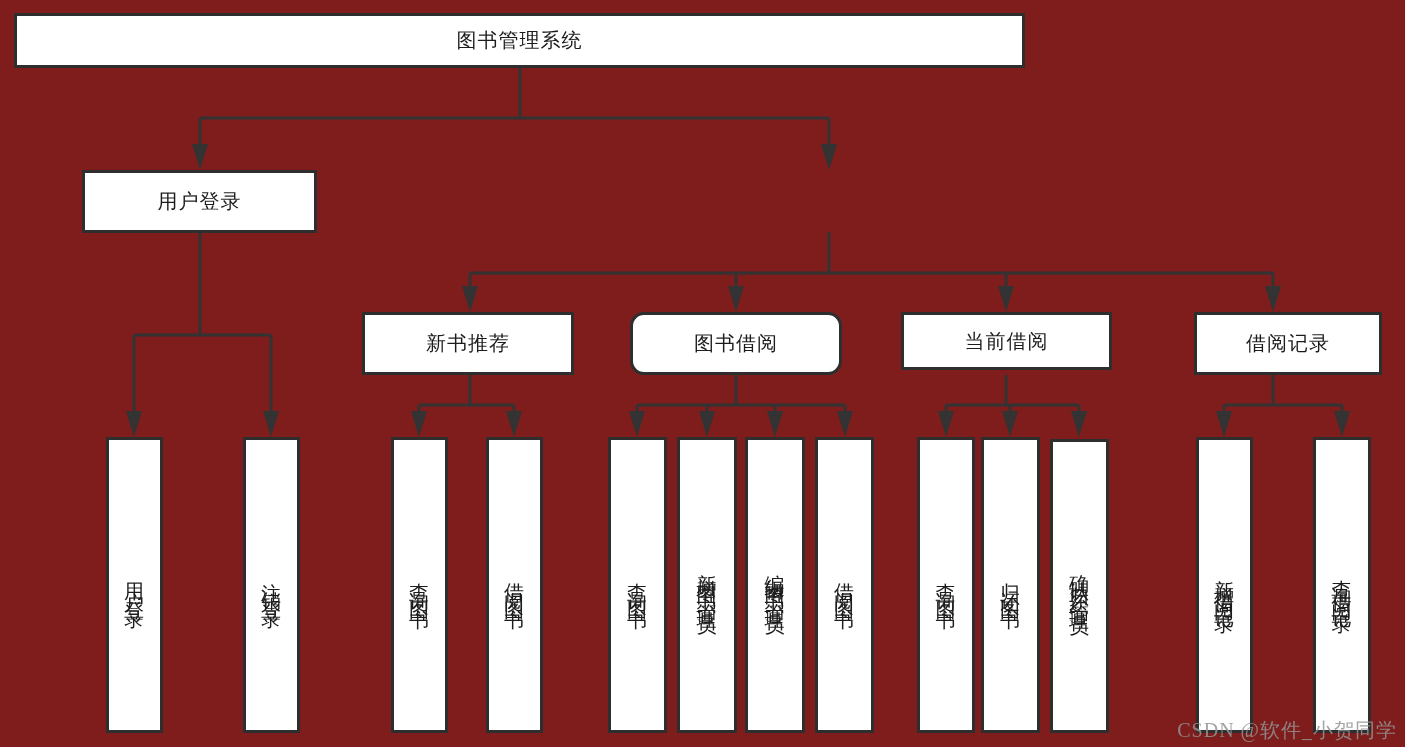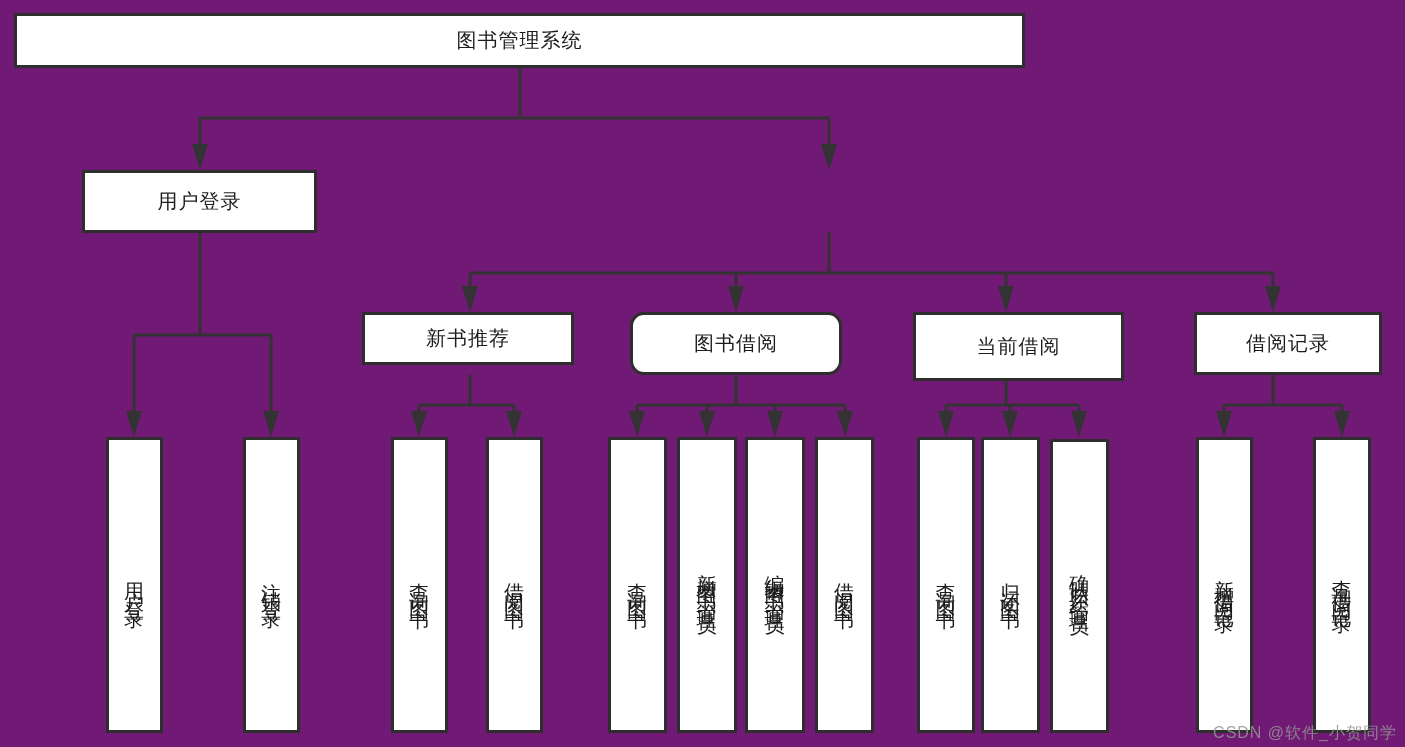--- a/index.html
+++ b/index.html
@@ -1,20 +1,20 @@
 <!DOCTYPE html>
 <html><head>
 <meta charset="utf-8">
 <style>
   html,body{margin:0;padding:0;background:#ffffff;}
   #stage{
     position:relative;
     width:1405px;height:747px;
-    background:#701a75;
-    font-family:Liberation Sans, sans-serif;
+    background:#7f1d1d;
+    font-family:Liberation Serif, serif;
     overflow:hidden;
   }
   #wires{position:absolute;left:0;top:0;z-index:1;}
   .node{
     position:absolute;
     box-sizing:border-box;
     border:3px solid #2e2e2e;
     background:#ffffff;
     display:flex;
     align-items:center;
@@ -28,21 +28,21 @@
     writing-mode:vertical-rl;
     text-orientation:mixed;
     letter-spacing:9px;
     line-height:1;
     white-space:nowrap;
   }
   .watermark{
     position:absolute;
     right:8px;
     bottom:3px;
-    font-size:16px;
+    font-size:20px;
     color:rgba(148,148,148,0.85);
     z-index:5;
     letter-spacing:1px;
     white-space:nowrap;
   }
 </style>
 </head>
 <body>
 
 <div id="stage">
@@ -102,27 +102,27 @@
   </svg>
 
   <div class="node node-h" style="left:14px;top:13px;width:1011px;height:55px;">
     <span>图书管理系统</span>
   </div>
 
   <div class="node node-h" style="left:82px;top:170px;width:235px;height:63px;">
     <span>用户登录</span>
   </div>
 
-  <div class="node node-h" style="left:362px;top:312px;width:212px;height:53px;">
+  <div class="node node-h" style="left:362px;top:312px;width:212px;height:63px;">
     <span>新书推荐</span>
   </div>
   <div class="node node-h" style="left:630px;top:312px;width:212px;height:63px;border-radius:14px;">
     <span>图书借阅</span>
   </div>
-  <div class="node node-h" style="left:901px;top:312px;width:211px;height:69px;margin-left:12px;">
+  <div class="node node-h" style="left:901px;top:312px;width:211px;height:58px;">
     <span>当前借阅</span>
   </div>
   <div class="node node-h" style="left:1166px;top:312px;width:188px;height:63px;margin-left:28px;">
     <span>借阅记录</span>
   </div>
 
   <div class="node node-v" style="left:106px;top:437px;width:57px;height:296px;">
     <span class="vtext">用户登录</span>
   </div>
   <div class="node node-v" style="left:243px;top:437px;width:57px;height:296px;">

